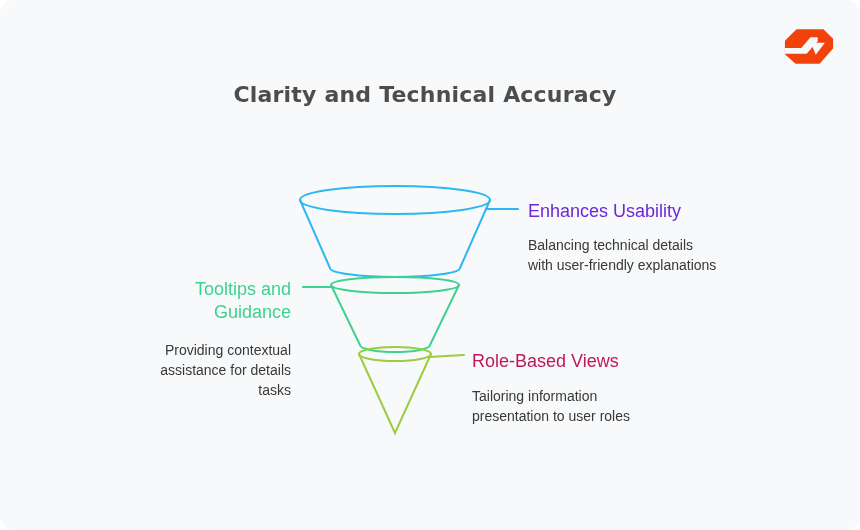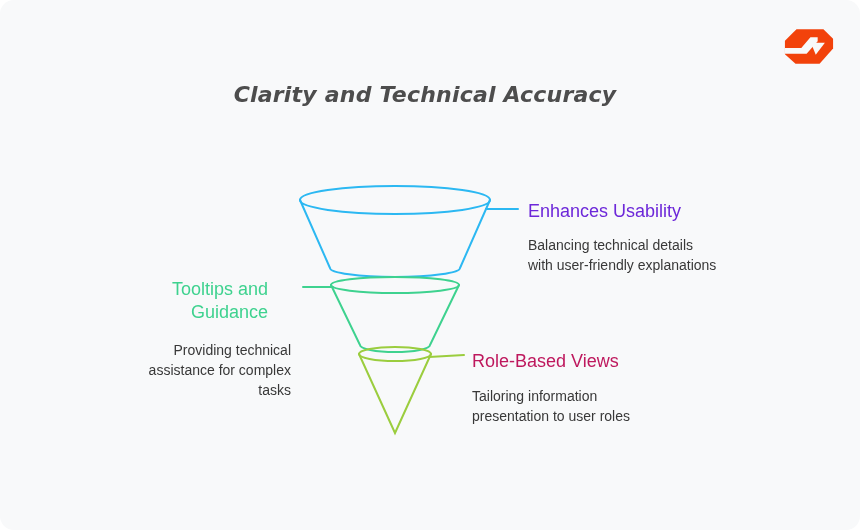--- a/index.html
+++ b/index.html
@@ -24,42 +24,41 @@
   }
   .title {
     position: absolute;
     left: 0; right: 10px; top: 82px;
     text-align: center;
     font-family: "DejaVu Sans", sans-serif;
     font-size: 22px;
     font-weight: 700;
     letter-spacing: 0.2px;
     color: #4d4d4d;
-    font-style: italic;
   }
   .funnel-svg {
     position: absolute;
     left: 0; top: 0;
     width: 860px; height: 530px;
   }
   .stage-label {
     position: absolute;
     font-size: 18px;
     line-height: 23px;
     font-weight: 400;
   }
   .stage-desc {
     position: absolute;
     font-size: 14px;
     line-height: 20px;
     color: #383838;
   }
   .lbl-blue  { color: #6d28d9; left: 528px; top: 200px; }
   .desc-blue { left: 528px; top: 235px; width: 192px; }
-  .lbl-green { color: #3ed28f; right: 592px; top: 278px; width: 112px; text-align: right; }
+  .lbl-green { color: #3ed28f; right: 569px; top: 278px; width: 112px; text-align: right; }
   .desc-green{ right: 569px; top: 340px; width: 162px; text-align: right; }
   .lbl-lime  { color: #be185d; left: 472px; top: 350px; }
   .desc-lime { left: 472px; top: 386px; width: 186px; }
 </style>
 </head>
 <body>
 
 <div class="card">
 
   <div class="logo">
@@ -90,18 +89,18 @@
       <ellipse cx="395" cy="354" rx="36" ry="7"></ellipse>
       <path d="M359 354 L395 433 L431 354"></path>
       <path d="M429 357 L464 355"></path>
     </g>
   </svg>
 
   <div class="stage-label lbl-blue">Enhances Usability</div>
   <div class="stage-desc desc-blue">Balancing technical details with user-friendly explanations</div>
 
   <div class="stage-label lbl-green">Tooltips and Guidance</div>
-  <div class="stage-desc desc-green">Providing technical assistance for complex tasks</div>
+  <div class="stage-desc desc-green">Providing contextual assistance for details tasks</div>
 
   <div class="stage-label lbl-lime">Role-Based Views</div>
   <div class="stage-desc desc-lime">Tailoring information presentation to user roles</div>
 
 </div>
 
 </body></html>

